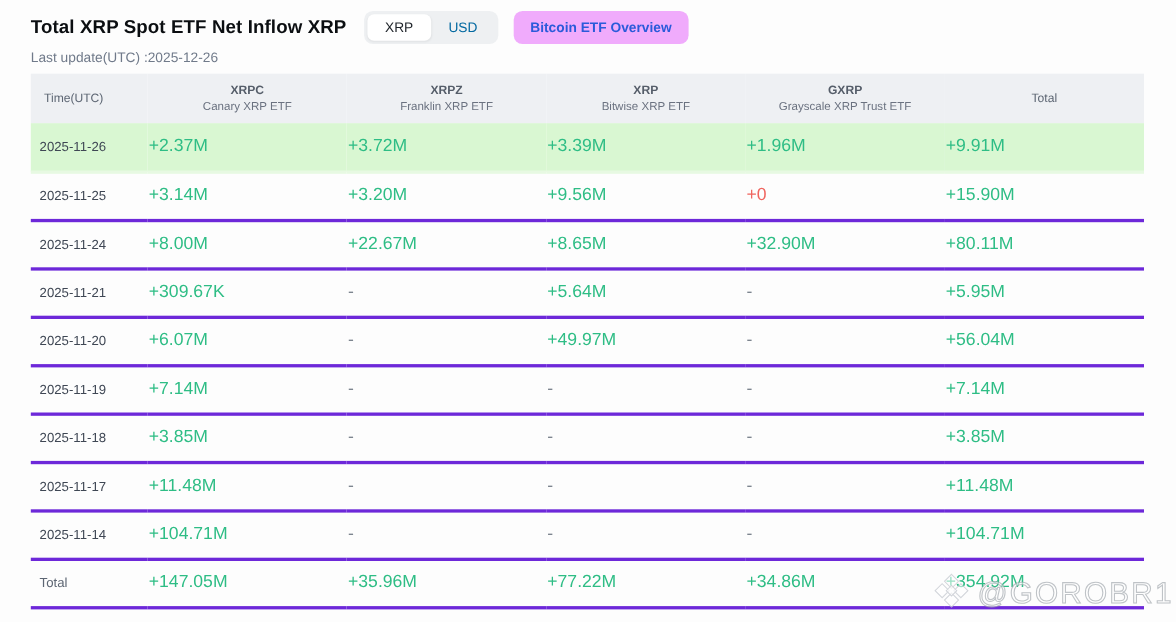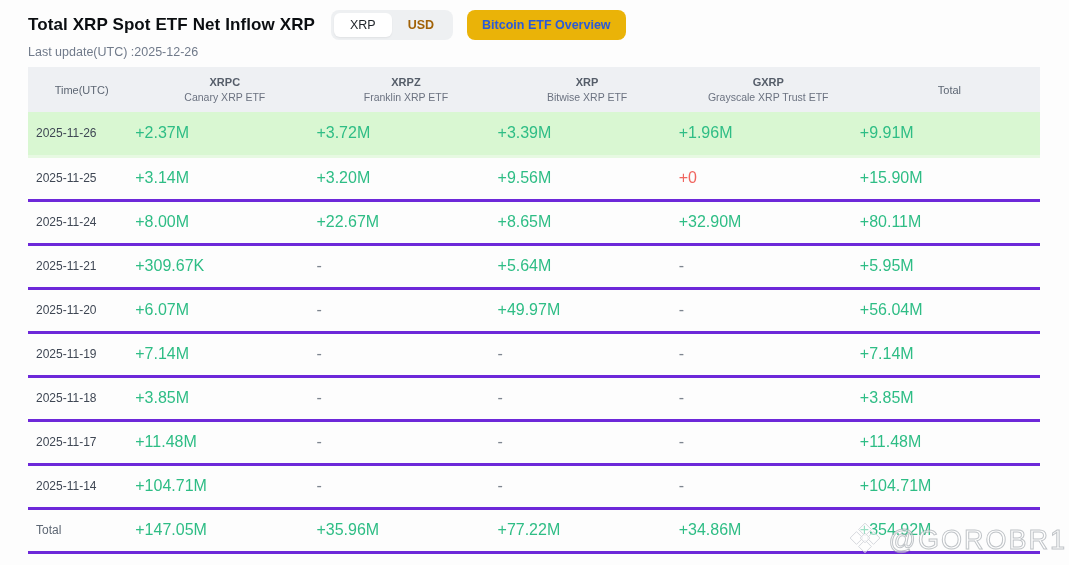--- a/index.html
+++ b/index.html
@@ -12,39 +12,39 @@
   }
   .page { padding: 10px 29px 0 28px; }
 
   
   .topbar { display: flex; align-items: center; gap: 14px; }
   .page-title { margin: 0; font-size: 17px; font-weight: 700; color: #0b0e11; letter-spacing: 0.1px; }
   .toggle {
     display: flex; background: #eef0f2; border-radius: 8px; padding: 3px; margin-left: 2px;
   }
   .toggle-opt {
-    border: none; background: transparent; color: #a16207; font-size: 12.5px;
-    font-family: inherit; padding: 5px 16px; border-radius: 6px; cursor: pointer; font-weight: bold;
+    border: none; background: transparent; color: #0369a1; font-size: 12.5px;
+    font-family: inherit; padding: 5px 16px; border-radius: 6px; cursor: pointer;
   }
   .toggle-opt.active {
     background: #ffffff; color: #1e2329; font-weight: 500;
     box-shadow: 0 1px 2px rgba(0,0,0,0.06);
   }
   .overview-btn {
-    border: none; background: #eab308; color: #2a5ada; font-weight: 700;
+    border: none; background: #f0abfc; color: #2a5ada; font-weight: 700;
     font-size: 12.5px; font-family: inherit; padding: 8px 15px; border-radius: 8px; cursor: pointer;
   }
   .subtitle { margin-top: 5px; font-size: 12.5px; color: #707a8a; }
 
   
   table.etf-table {
     width: 100%; margin-top: 8px; border-collapse: collapse; table-layout: fixed;
   }
   thead th { background: #eef0f3; height: 45px; vertical-align: middle; font-weight: 400; }
-  th.th-time { text-align: center; padding-left: 2px; font-size: 11px; color: #5d6673; }
+  th.th-time { text-align: left; padding-left: 12px; font-size: 11px; color: #5d6673; }
   th.th-etf, th.th-total { text-align: center; }
   .th-ticker { font-size: 11px; font-weight: 700; color: #555d69; line-height: 14px; }
   .th-name   { font-size: 10.5px; color: #6b7280; line-height: 14px; margin-top: 1px; }
   th.th-total { font-size: 11px; color: #5d6673; }
 
   tbody td { height: 44px; border-bottom: 3px solid #6d28d9; vertical-align: middle; }
   td.td-date { text-align: left; padding-left: 8px; font-size: 12px; color: #3f4754; }
   td.td-val  { text-align: left; font-size: 16px; }
   td.td-val[data-tone="green"] { color: #2ebd85; }
   td.td-val[data-tone="red"]   { color: #f0655f; }

